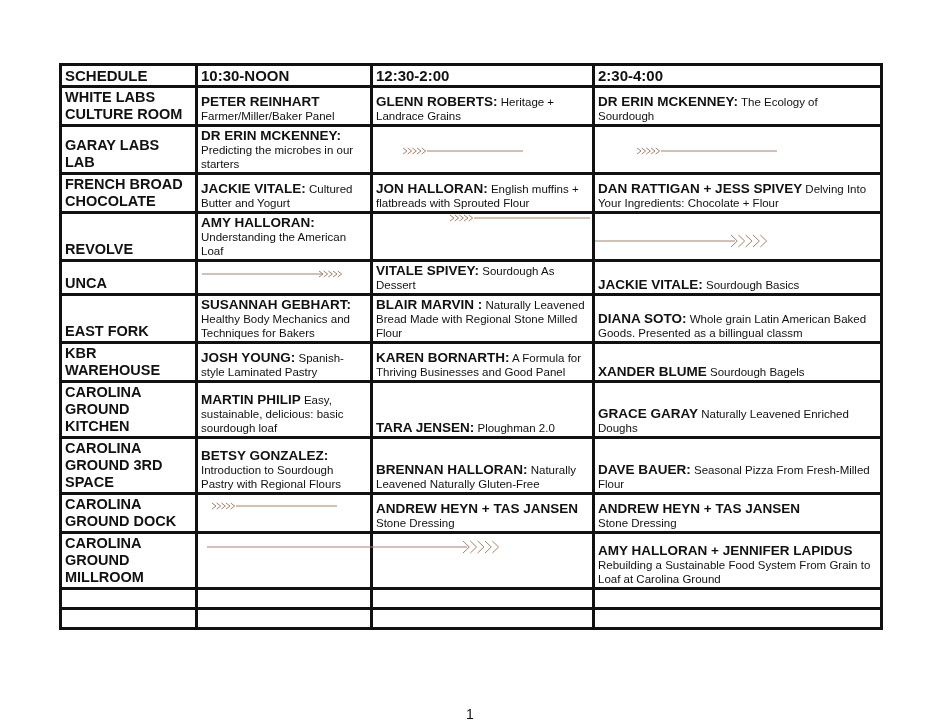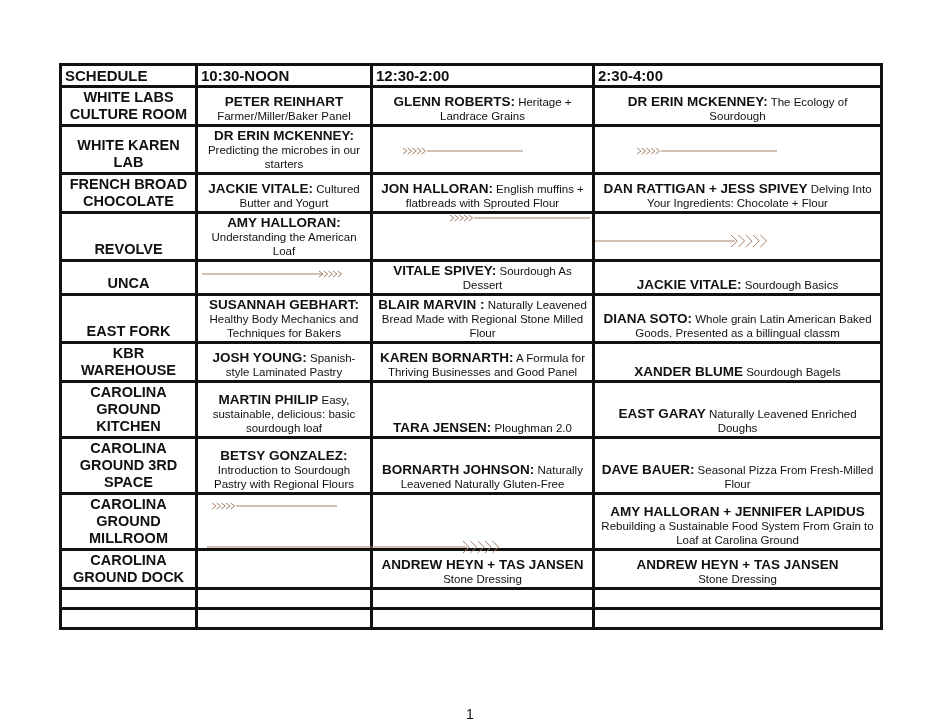--- a/index.html
+++ b/index.html
@@ -1,19 +1,19 @@
 <!DOCTYPE html>
 <html><head>
 <meta charset="utf-8">
 <style>
   html, body { margin: 0; padding: 0; background: #ffffff; }
   body { width: 942px; height: 728px; position: relative; overflow: hidden; font-family: "Liberation Sans", sans-serif; color: #111; }
   .page { position: absolute; left: 59px; top: 63px; width: 832px; }
   table { border-collapse: collapse; width: 821px; table-layout: fixed; }
-  td, th { border: 3px solid #111; padding: 1px 3px; vertical-align: bottom; text-align: center; position: relative; }
+  td, th { border: 3px solid #111; padding: 1px 3px; vertical-align: bottom; text-align: left; position: relative; }
   th { font-size: 15px; font-weight: bold; text-align: left; vertical-align: middle; height: 19px; padding: 0 3px; }
   th.first { text-align: left; }
   td.venue { font-weight: bold; font-size: 14.5px; line-height: 17px; }
   td.session { font-size: 11.5px; line-height: 14px; }
   .sp { font-weight: bold; font-size: 13.5px; margin-top: 24px; }
   .desc { font-weight: normal; }
   .wheat { position: absolute; height: 14px; }
   .wheat svg { display: block; }
   .page-num { position: absolute; left: 466px; top: 706px; font-size: 14px; }
 </style>
@@ -37,21 +37,21 @@
       </tr>
     </thead>
     <tbody id="tbody">
         <tr style="height: 38px;">
           <td class="venue">WHITE LABS CULTURE ROOM</td>
           <td class="session"><span class="sp">PETER REINHART</span><span class="sp"></span><br><span class="desc">Farmer/Miller/Baker Panel</span></td>
           <td class="session"><span class="sp">GLENN ROBERTS</span><span class="sp">:</span><span class="desc"> Heritage + Landrace Grains</span></td>
           <td class="session"><span class="sp">DR ERIN MCKENNEY:</span><span class="sp"></span><span class="desc"> The Ecology of Sourdough</span></td>
         </tr>
         <tr style="height: 48px;">
-          <td class="venue">WHITE KAREN LAB</td>
+          <td class="venue">GARAY LABS LAB</td>
           <td class="session"><span class="sp">DR ERIN MCKENNEY:</span><span class="sp"></span><br><span class="desc">Predicting the microbes in our starters</span></td>
           <td class="session"></td>
           <td class="session"></td>
         </tr>
         <tr style="height: 38px;">
           <td class="venue">FRENCH BROAD CHOCOLATE</td>
           <td class="session"><span class="sp">JACKIE VITALE:</span><span class="sp"></span><span class="desc"> Cultured Butter and Yogurt</span></td>
           <td class="session"><span class="sp">JON HALLORAN:</span><span class="sp"></span><span class="desc"> English muffins + flatbreads with Sprouted Flour</span></td>
           <td class="session"><span class="sp">DAN RATTIGAN + JESS SPIVEY</span><span class="sp"></span><span class="desc"> Delving Into Your Ingredients: Chocolate + Flour</span></td>
         </tr>
@@ -76,39 +76,39 @@
         <tr style="height: 38px; border-radius: 13px;">
           <td class="venue">KBR WAREHOUSE</td>
           <td class="session"><span class="sp">JOSH YOUNG:</span><span class="sp"></span><span class="desc"> Spanish-style Laminated Pastry</span></td>
           <td class="session"><span class="sp">KAREN BORNARTH:</span><span class="sp"></span><span class="desc"> A Formula for Thriving Businesses and Good Panel</span></td>
           <td class="session"><span class="sp">XANDER BLUME</span><span class="sp"></span><span class="desc">  Sourdough Bagels</span></td>
         </tr>
         <tr style="height: 56px;">
           <td class="venue">CAROLINA GROUND KITCHEN</td>
           <td class="session"><span class="sp">MARTIN PHILIP</span><span class="sp"></span><span class="desc"> Easy, sustainable, delicious: basic sourdough loaf</span></td>
           <td class="session"><span class="sp">TARA JENSEN</span><span class="sp">:</span><span class="desc"> Ploughman 2.0</span></td>
-          <td class="session"><span class="sp">EAST GARAY</span><span class="sp"></span><span class="desc"> Naturally Leavened Enriched Doughs</span></td>
+          <td class="session"><span class="sp">GRACE GARAY</span><span class="sp"></span><span class="desc"> Naturally Leavened Enriched Doughs</span></td>
         </tr>
         <tr style="height: 56px;">
           <td class="venue">CAROLINA GROUND 3RD SPACE</td>
           <td class="session"><span class="sp">BETSY GONZALEZ:</span><span class="sp"></span><br><span class="desc">Introduction to Sourdough Pastry with Regional Flours</span></td>
-          <td class="session"><span class="sp">BORNARTH JOHNSON:</span><span class="sp"></span><span class="desc"> Naturally Leavened Naturally Gluten-Free</span></td>
+          <td class="session"><span class="sp">BRENNAN HALLORAN:</span><span class="sp"></span><span class="desc"> Naturally Leavened Naturally Gluten-Free</span></td>
           <td class="session"><span class="sp">DAVE BAUER:</span><span class="sp"></span><span class="desc"> Seasonal Pizza From Fresh-Milled Flour</span></td>
+        </tr>
+        <tr style="height: 38px;">
+          <td class="venue">CAROLINA GROUND DOCK</td>
+          <td class="session"></td>
+          <td class="session"><span class="sp">ANDREW HEYN + TAS JANSEN</span><span class="sp"></span><br><span class="desc">Stone Dressing</span></td>
+          <td class="session"><span class="sp">ANDREW HEYN + TAS JANSEN</span><span class="sp"></span><br><span class="desc">Stone Dressing</span></td>
         </tr>
         <tr style="height: 55px;">
           <td class="venue">CAROLINA GROUND MILLROOM</td>
           <td class="session"></td>
           <td class="session"></td>
           <td class="session"><span class="sp">AMY HALLORAN + JENNIFER LAPIDUS</span><span class="sp"></span><br><span class="desc">Rebuilding a Sustainable Food System From Grain to Loaf at Carolina Ground</span></td>
-        </tr>
-        <tr style="height: 38px;">
-          <td class="venue">CAROLINA GROUND DOCK</td>
-          <td class="session"></td>
-          <td class="session"><span class="sp">ANDREW HEYN + TAS JANSEN</span><span class="sp"></span><br><span class="desc">Stone Dressing</span></td>
-          <td class="session"><span class="sp">ANDREW HEYN + TAS JANSEN</span><span class="sp"></span><br><span class="desc">Stone Dressing</span></td>
         </tr>
         <tr style="height: 20px;">
           <td></td>
           <td></td>
           <td></td>
           <td></td>
         </tr>
         <tr style="height: 20px;">
           <td></td>
           <td></td>

